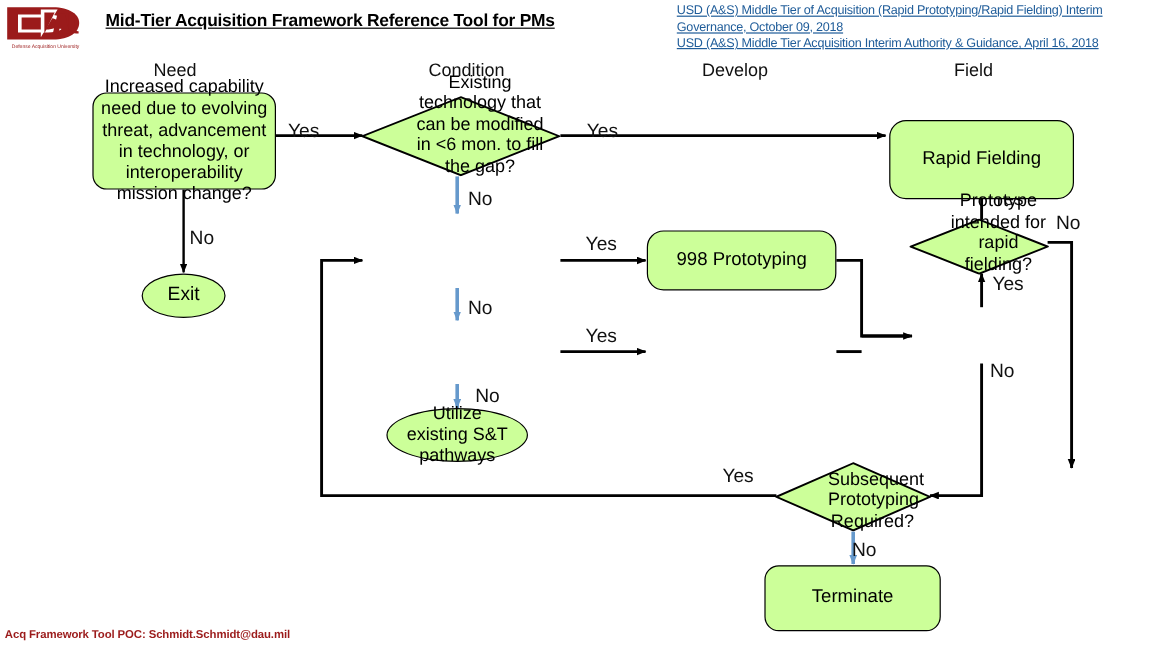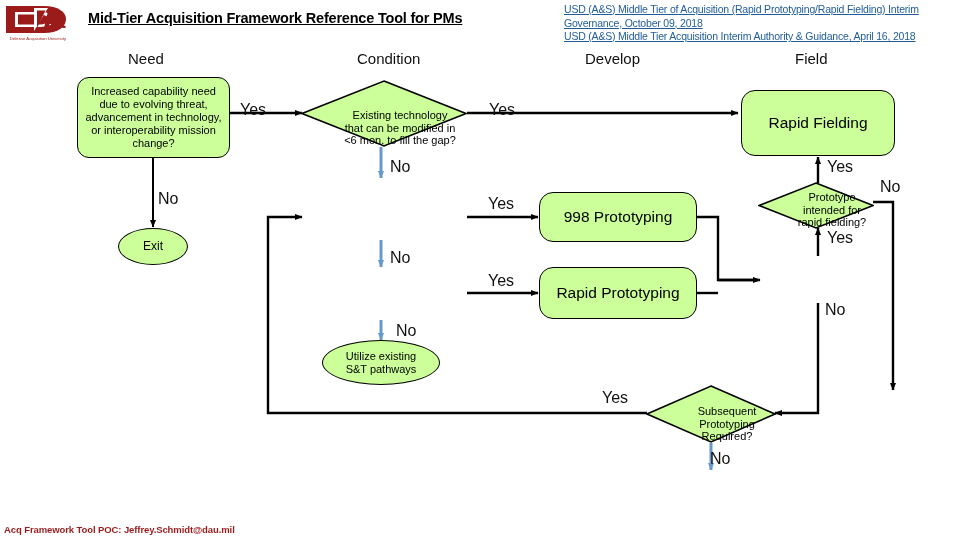--- a/index.html
+++ b/index.html
@@ -30,22 +30,22 @@
   .bigrounded{border-radius:14px;}
   .ellipse{border-radius:50%;}
 
   
   .diamond{position:absolute;box-sizing:border-box;}
   .diamond svg{position:absolute;left:0;top:0;}
   .diamond .dtext{position:absolute;left:16px;top:0;width:100%;height:100%;
         display:flex;align-items:flex-end;justify-content:center;text-align:center;}
   .diamond .dtext span{display:block;line-height:1.16;}
 
-  .t9{font-size:11px;}
-  .t13{font-size:12px;}
+  .t9{font-size:15px;}
+  .t13{font-size:16px;}
   .t15{font-size:15.5px;}
 
   
   .elabel{position:absolute;font-size:16px;color:#111;white-space:nowrap;}
 
   
   .edges{position:absolute;left:0;top:0;width:960px;height:540px;
          pointer-events:none;}
 
   .footer{position:absolute;left:4px;top:524px;font-size:9.5px;
@@ -165,25 +165,22 @@
 
 
   <div class="node ellipse" style="left:322px;top:340px;width:118px;height:45px;">
     <span class="t9" style="width:92px;">Utilize existing S&amp;T pathways</span>
   </div>
 
   <div class="node bigrounded" style="left:539px;top:192px;width:158px;height:50px;">
     <span class="t15">998 Prototyping</span>
   </div>
 
-  <div class="node bigrounded" style="left:539px;top:267px;width:158px;height:52px;">
-    <span class="t15">Rapid Prototyping</span>
-  </div>
-
-  <div class="node bigrounded" style="left:741px;top:90px;width:154px;height:66px;">
+
+  <div class="node bigrounded" style="left:741px;top:100px;width:154px;height:66px;">
     <span class="t15">Rapid Fielding</span>
   </div>
 
   <div class="diamond" style="left:758px;top:182px;width:116px;height:47px;">
     <svg width="116" height="47" viewBox="0 0 116 47">
       <polygon points="58,1 115,23.5 58,46 1,23.5" fill="#CCFF99" stroke="#000" stroke-width="1.6"></polygon>
     </svg>
     <div class="dtext">
         <span class="t9" style="width:82px;">Prototype intended for rapid fielding?</span>
       </div>
@@ -193,16 +190,19 @@
   <div class="diamond" style="left:646px;top:385px;width:130px;height:58px;">
     <svg width="130" height="58" viewBox="0 0 130 58">
       <polygon points="65,1 129,29 65,57 1,29" fill="#CCFF99" stroke="#000" stroke-width="1.6"></polygon>
     </svg>
     <div class="dtext">
         <span class="t9" style="width:74px;">Subsequent Prototyping Required?</span>
       </div>
   </div>
 
 
-
-  <div class="footer">Acq Framework Tool POC: Jeffrey.Schmidt@dau.mil</div>
+  <div class="node rounded" style="left:637px;top:471px;width:147px;height:55px;">
+    <span class="t15">Terminate</span>
+  </div>
+
+  <div class="footer">Acq Framework Tool POC: Schmidt.Schmidt@dau.mil</div>
 
 </div>
 
 </body></html>

